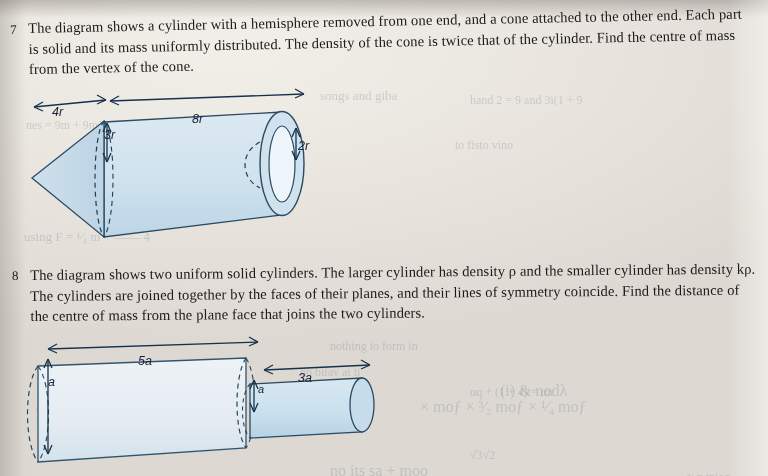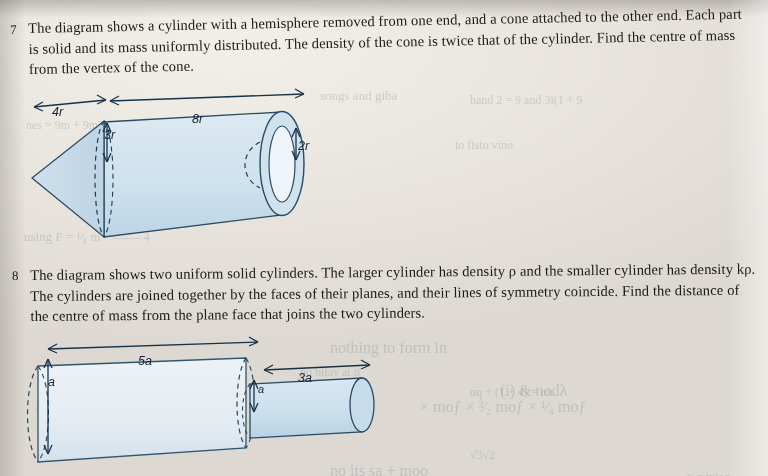--- a/index.html
+++ b/index.html
@@ -76,21 +76,21 @@
 <div id="bleed-layer">
     <div class="bleed" style="left: 320px; top: 88px; font-size: 13px;">songs and giba</div>
     <div class="bleed" style="left: 470px; top: 93px; font-size: 12px;">hand 2 = 9 and 3i(1 + 9</div>
     <div class="bleed" style="left: 26px; top: 118px; font-size: 12px;">nes = 9m + 9m²</div>
     <div class="bleed" style="left: 150px; top: 133px; font-size: 13px;">(0 = 7 cos 3θ ×</div>
     <div class="bleed" style="left: 455px; top: 138px; font-size: 12px;">to fisto vino</div>
     <div class="bleed" style="left: 200px; top: 150px; font-size: 12px;">ni lo bilav</div>
     <div class="bleed" style="left: 150px; top: 170px; font-size: 13px;">F = ²⁄₃ mg  and</div>
     <div class="bleed" style="left: 132px; top: 198px; font-size: 12px;">bas 3√3</div>
     <div class="bleed" style="left: 24px; top: 229px; font-size: 13px;">using  F = ¹⁄₄ m + —— 4</div>
-    <div class="bleed" style="left: 330px; top: 339px; font-size: 16px;">nothing to form in</div>
+    <div class="bleed" style="left: 330px; top: 339px; font-size: 12px;">nothing to form in</div>
     <div class="bleed" style="left: 470px; top: 341px; font-size: 12px; margin-top: 44px;">αq + (1 + 4) = απ</div>
     <div class="bleed" style="left: 300px; top: 365px; font-size: 12px; text-align: center;">no bilav ai ti</div>
     <div class="bleed" style="left: 40px; top: 383px; font-size: 12px;">modt ai ebutingsm tadt</div>
     <div class="bleed" style="left: 500px; top: 382px; font-size: 16px;">(i) &amp; nodλ</div>
     <div class="bleed" style="left: 330px; top: 382px; font-size: 12px;">ton si</div>
     <div class="bleed" style="left: 36px; top: 401px; font-size: 12px;">dose moƒ , where the</div>
     <div class="bleed" style="left: 420px; top: 398px; font-size: 16px;">× moƒ × ³⁄₂ moƒ × ¹⁄₄ moƒ</div>
     <div class="bleed" style="left: 60px; top: 444px; font-size: 12px;">ylno raised so that the</div>
     <div class="bleed" style="left: 470px; top: 448px; font-size: 12px;">√3√2</div>
     <div class="bleed" style="left: 330px; top: 462px; font-size: 16px;">no its sa + moo</div>

